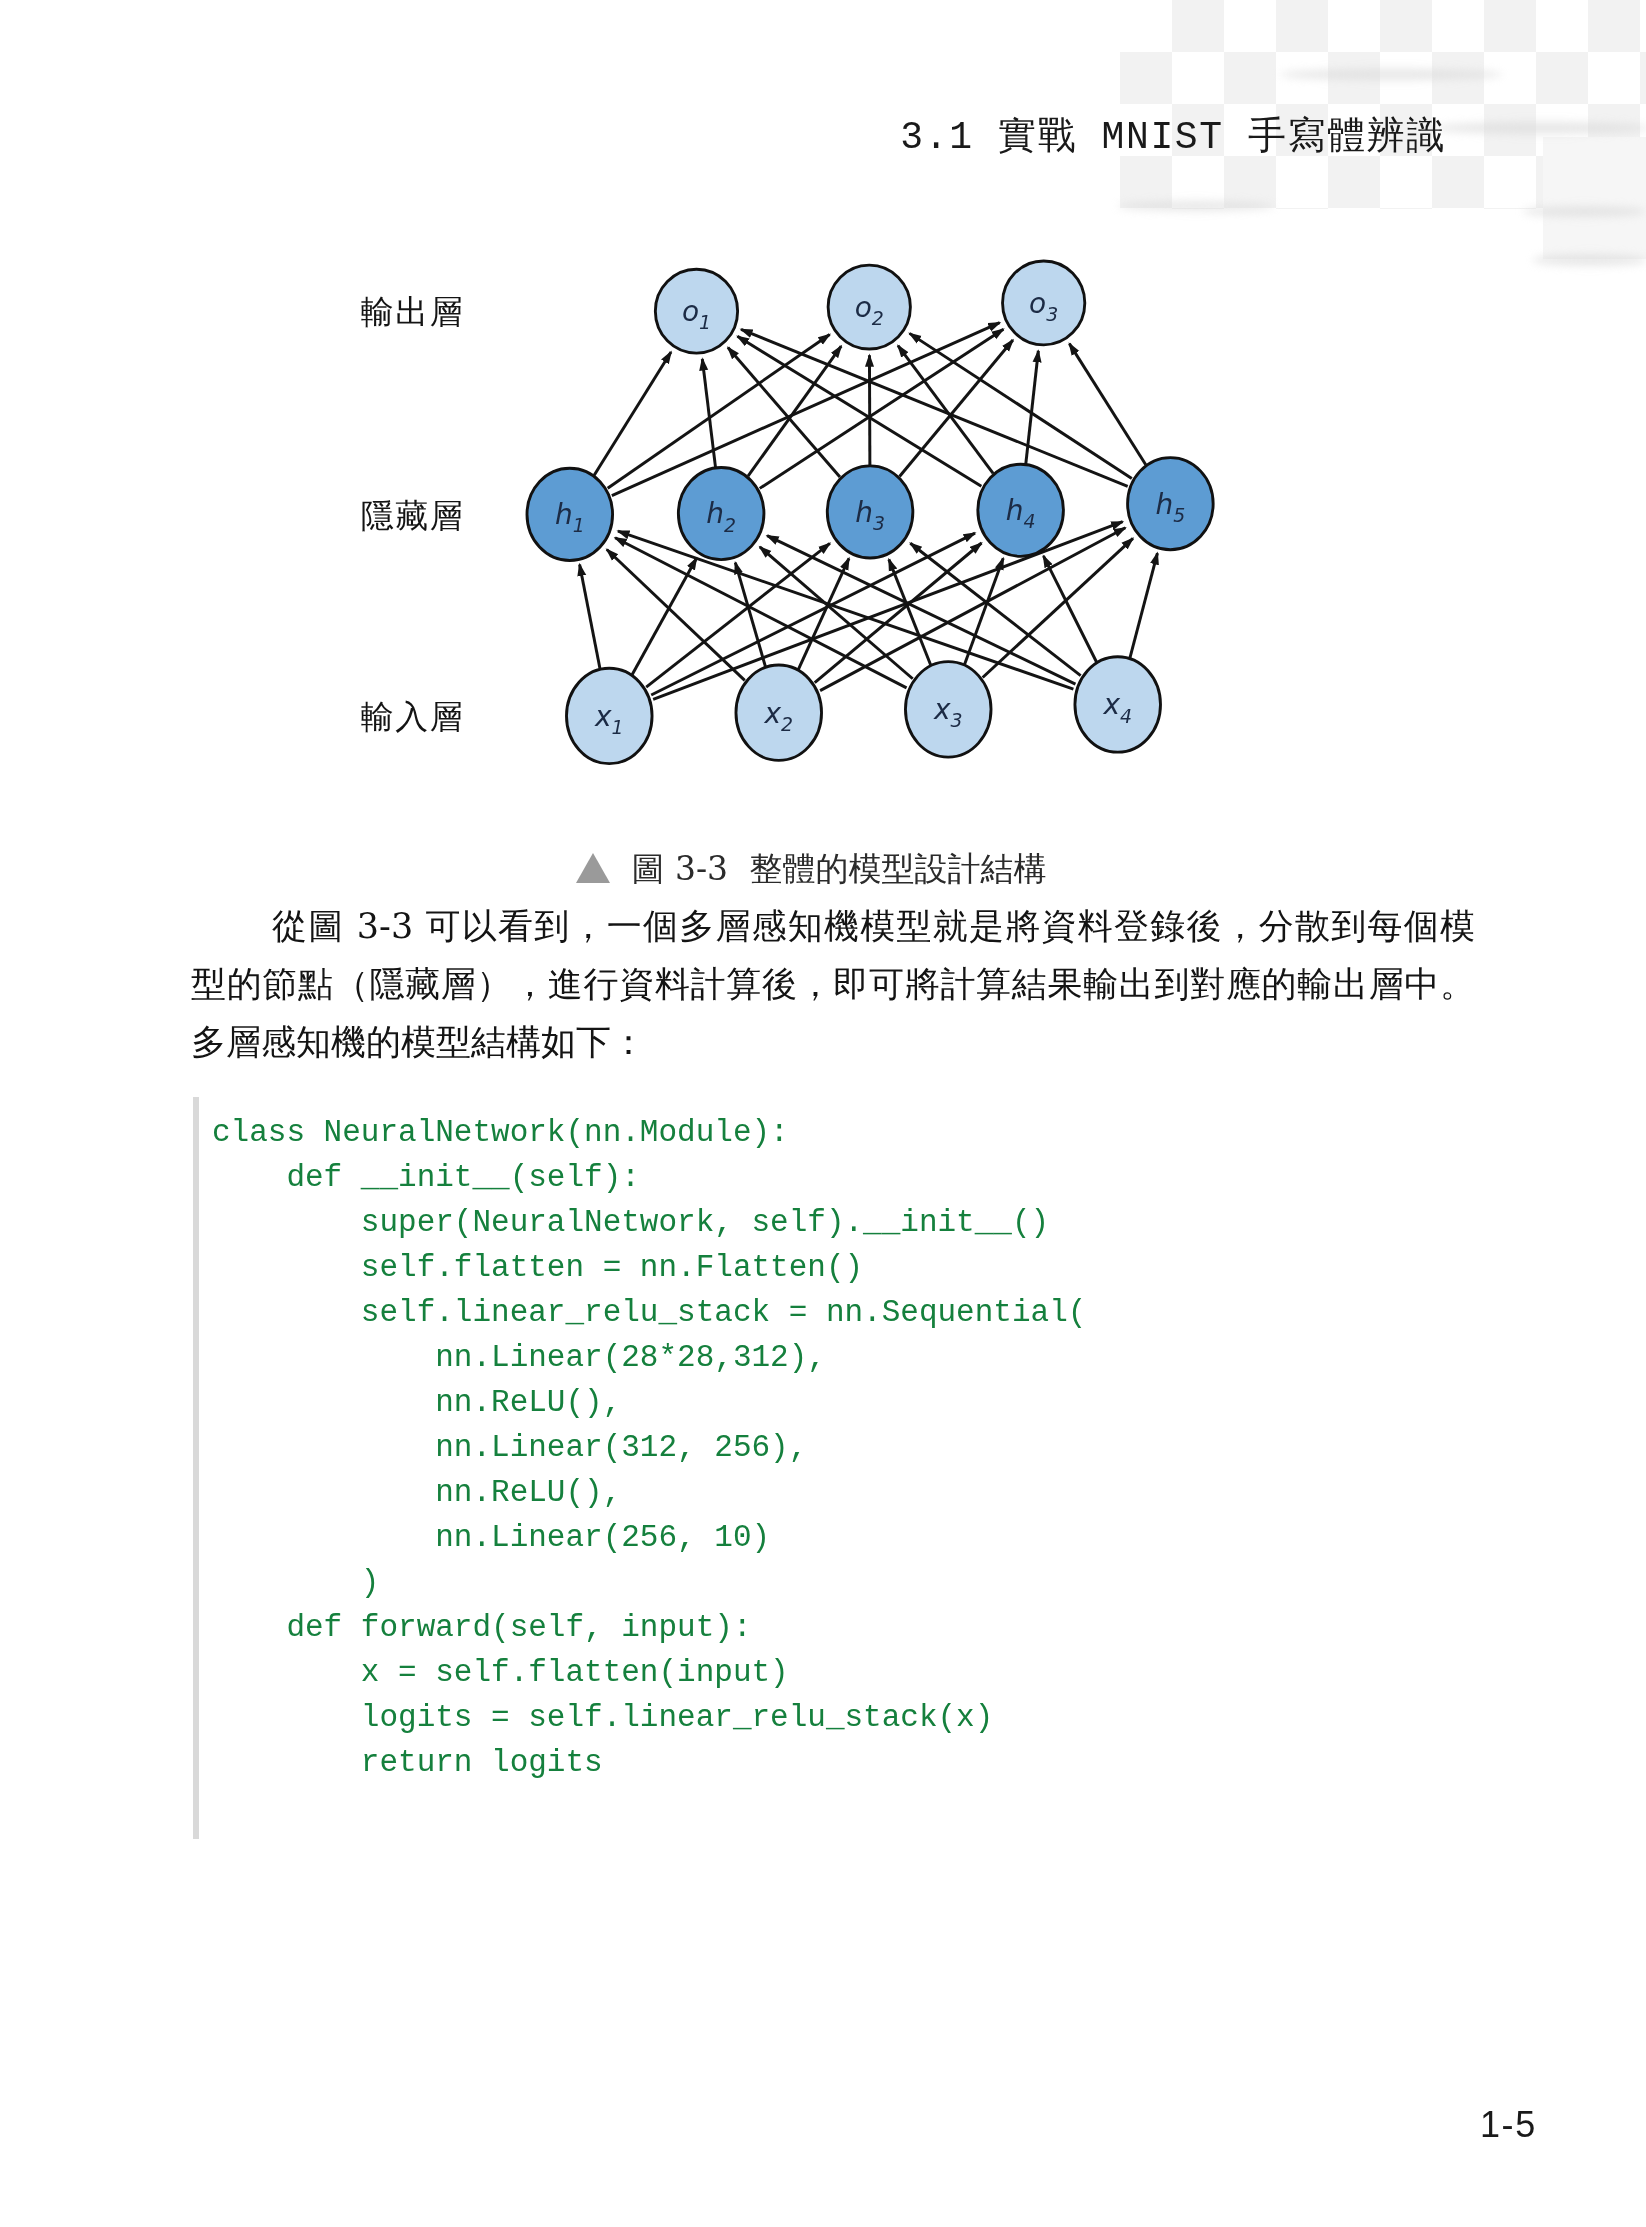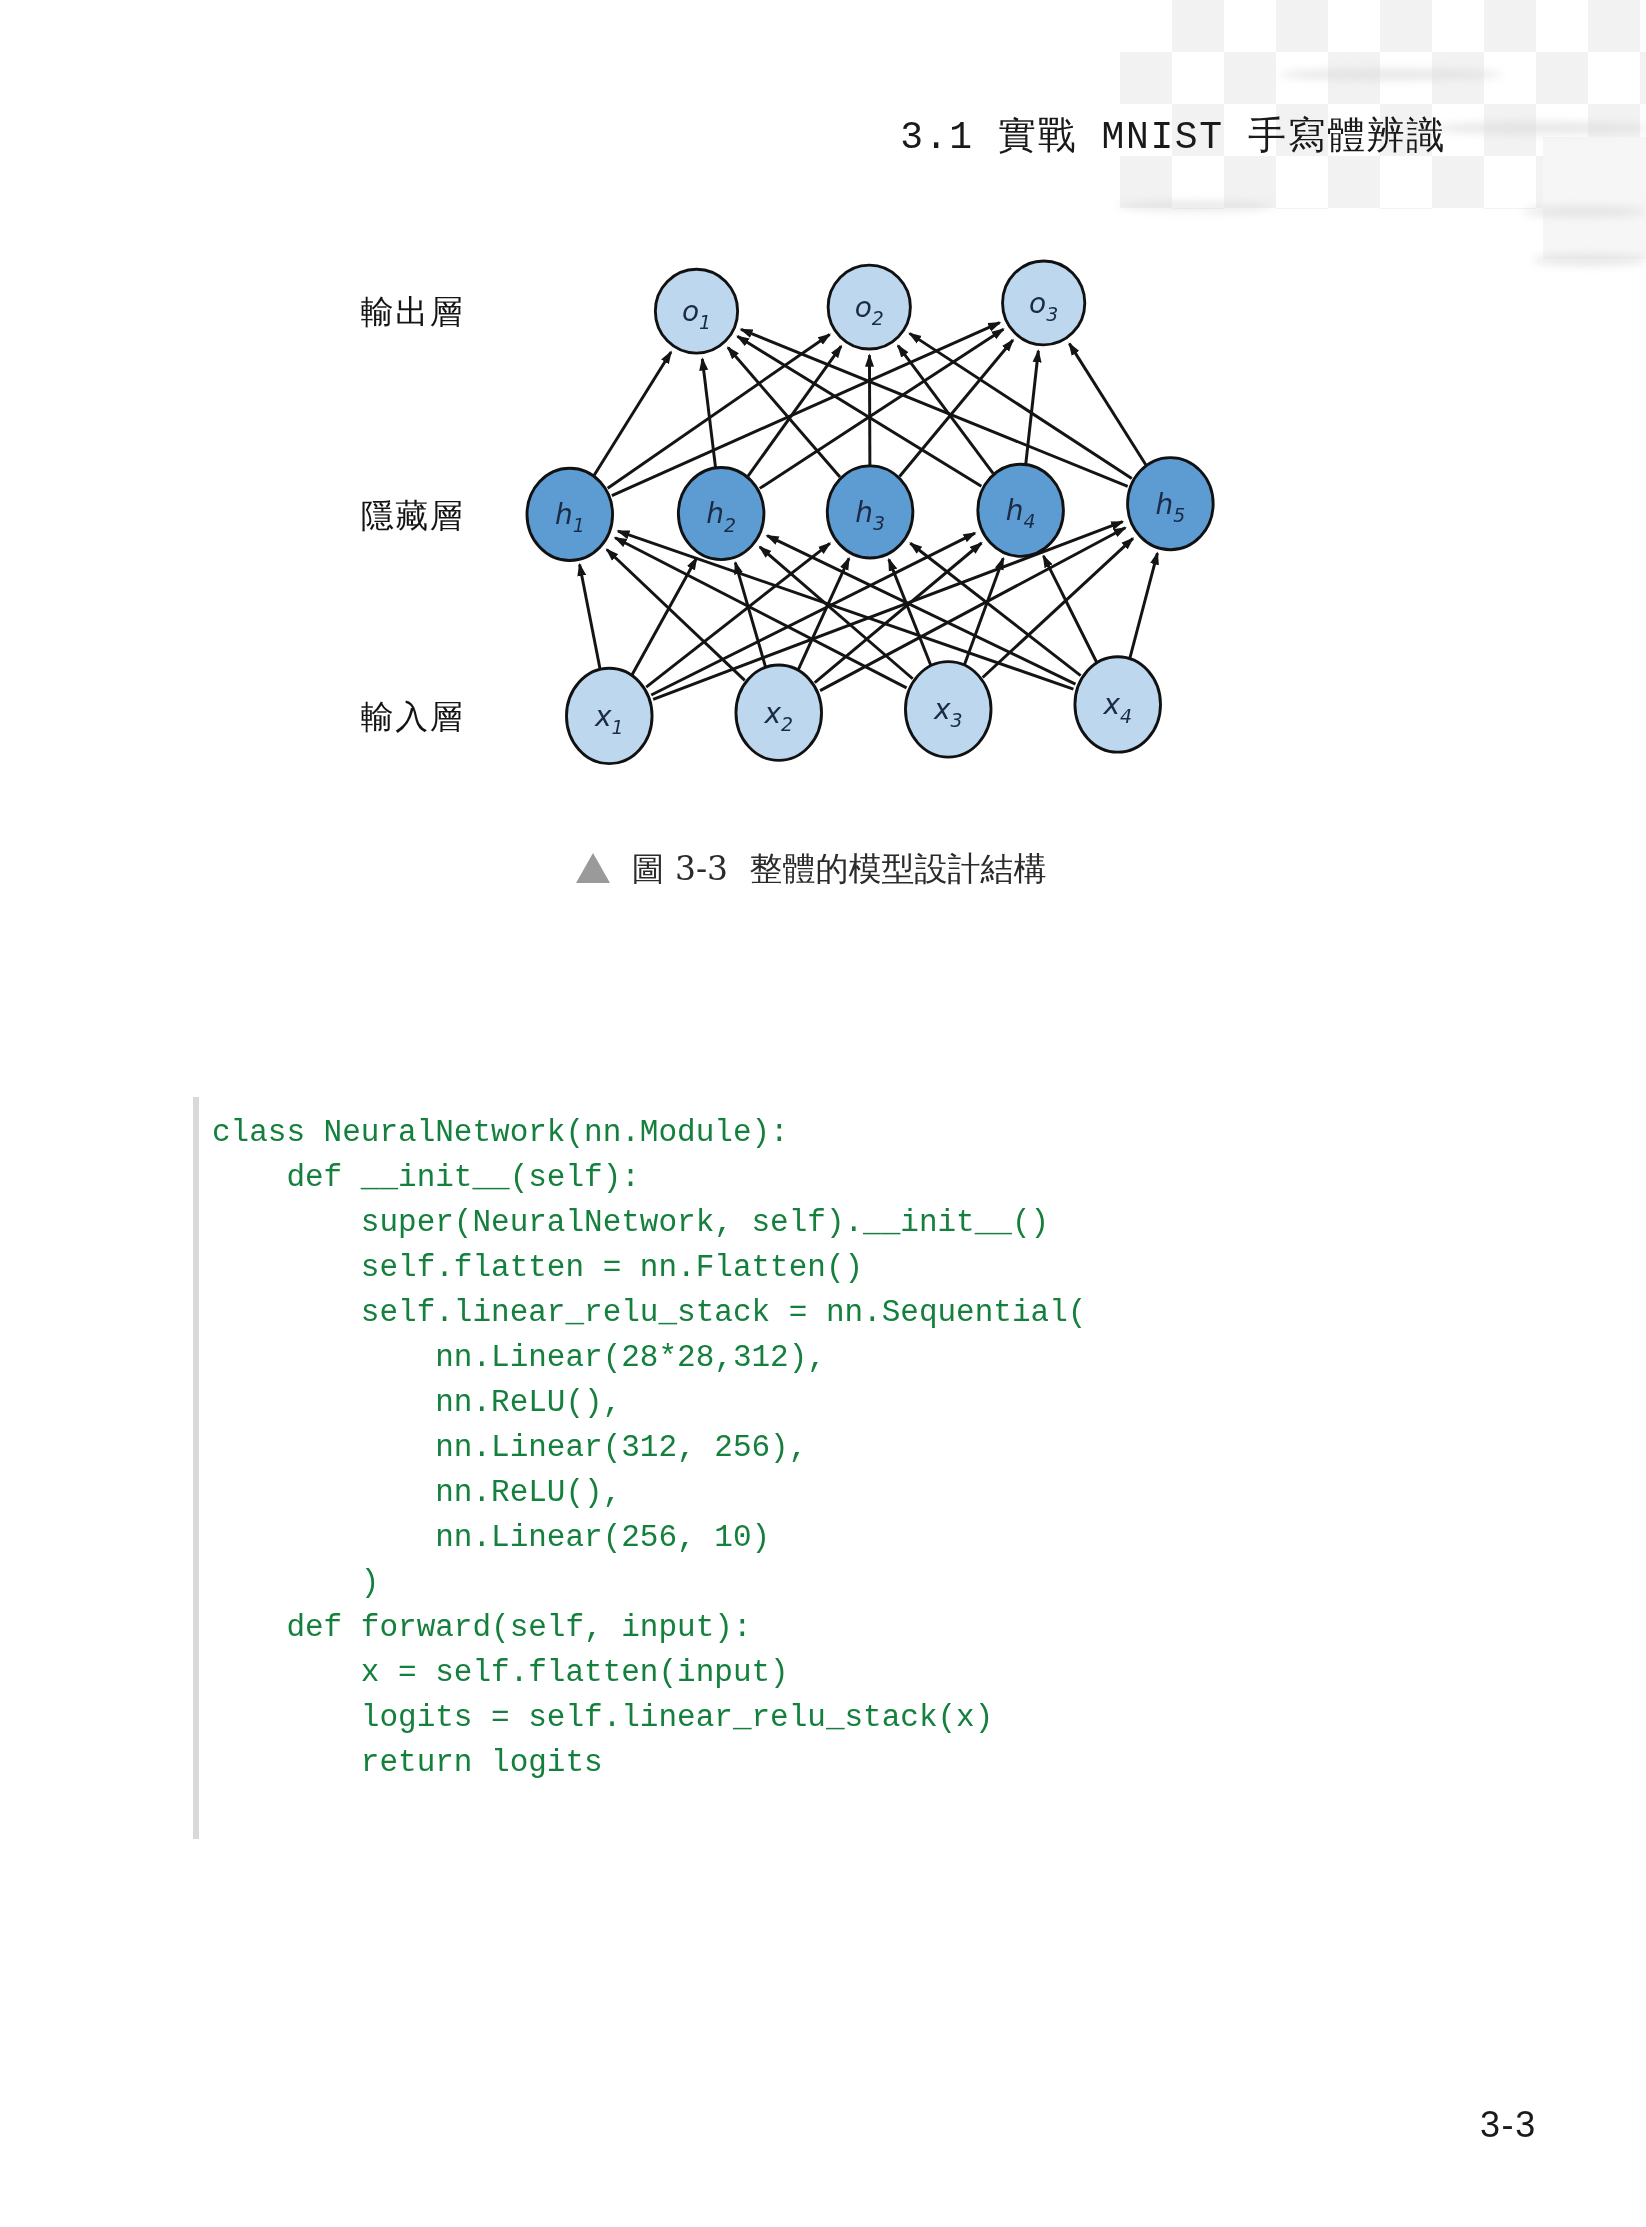--- a/index.html
+++ b/index.html
@@ -171,34 +171,39 @@
     <text class="layer-label" x="18" y="340">隱藏層</text>
     <text class="layer-label" x="18" y="585">輸入層</text>
   </svg>
 
   <div class="caption">
     <div class="caption-tri"></div>
     <div class="caption-text caption-label">圖 3-3</div>
     <div class="caption-text">整體的模型設計結構</div>
   </div>
 
+  <div class="paragraph">
+    <div class="pline justify indent">從圖 3-3 可以看到，一個多層感知機模型就是將資料登錄後，分散到每個模</div>
+    <div class="pline justify">型的節點（隱藏層），進行資料計算後，即可將計算結果輸出到對應的輸出層中。</div>
+    <div class="pline">多層感知機的模型結構如下：</div>
+  </div>
 
   <div class="code-bar"></div>
   <pre class="code-pre" id="code-pre">class NeuralNetwork(nn.Module):
     def __init__(self):
         super(NeuralNetwork, self).__init__()
         self.flatten = nn.Flatten()
         self.linear_relu_stack = nn.Sequential(
             nn.Linear(28*28,312),
             nn.ReLU(),
             nn.Linear(312, 256),
             nn.ReLU(),
             nn.Linear(256, 10)
         )
     def forward(self, input):
         x = self.flatten(input)
         logits = self.linear_relu_stack(x)
         return logits</pre>
 
-  <div class="pagenum">3-3</div>
+  <div class="pagenum">1-5</div>
 
 </div>
 
 
 </body></html>

